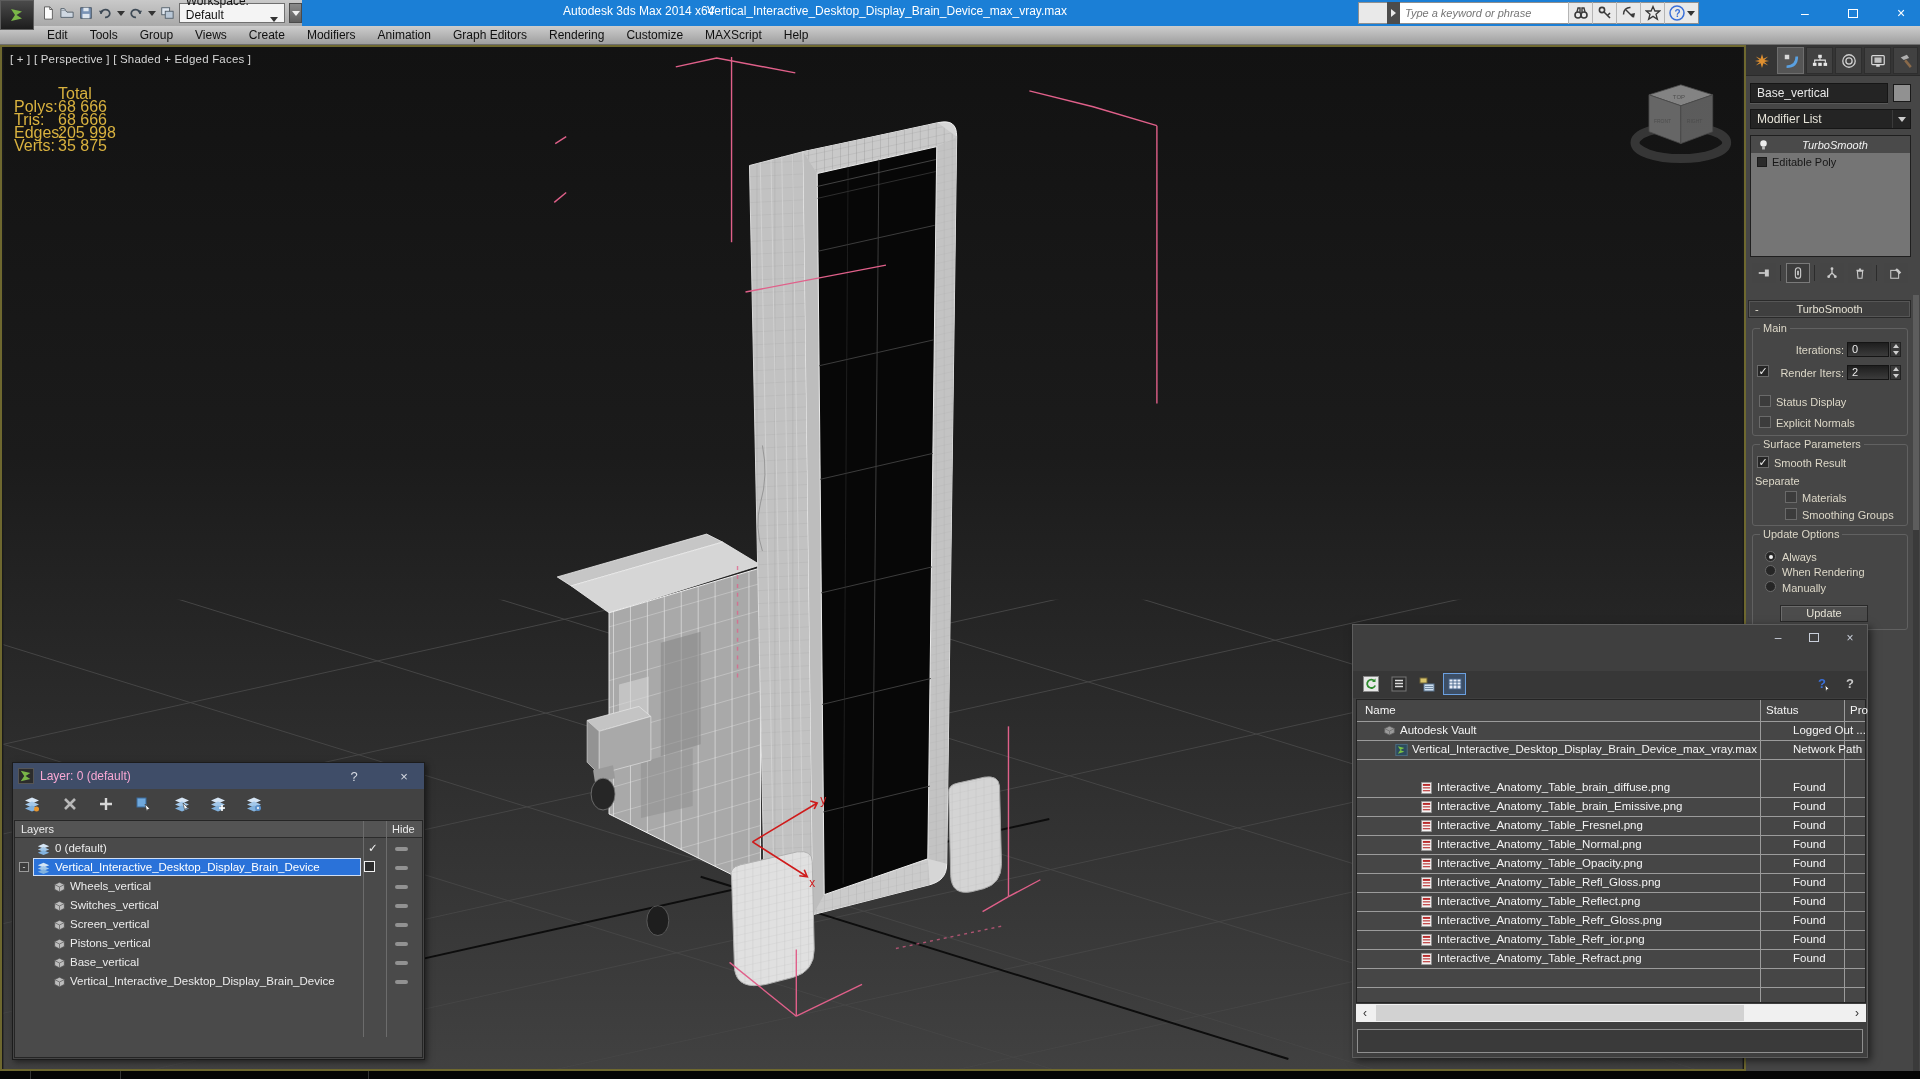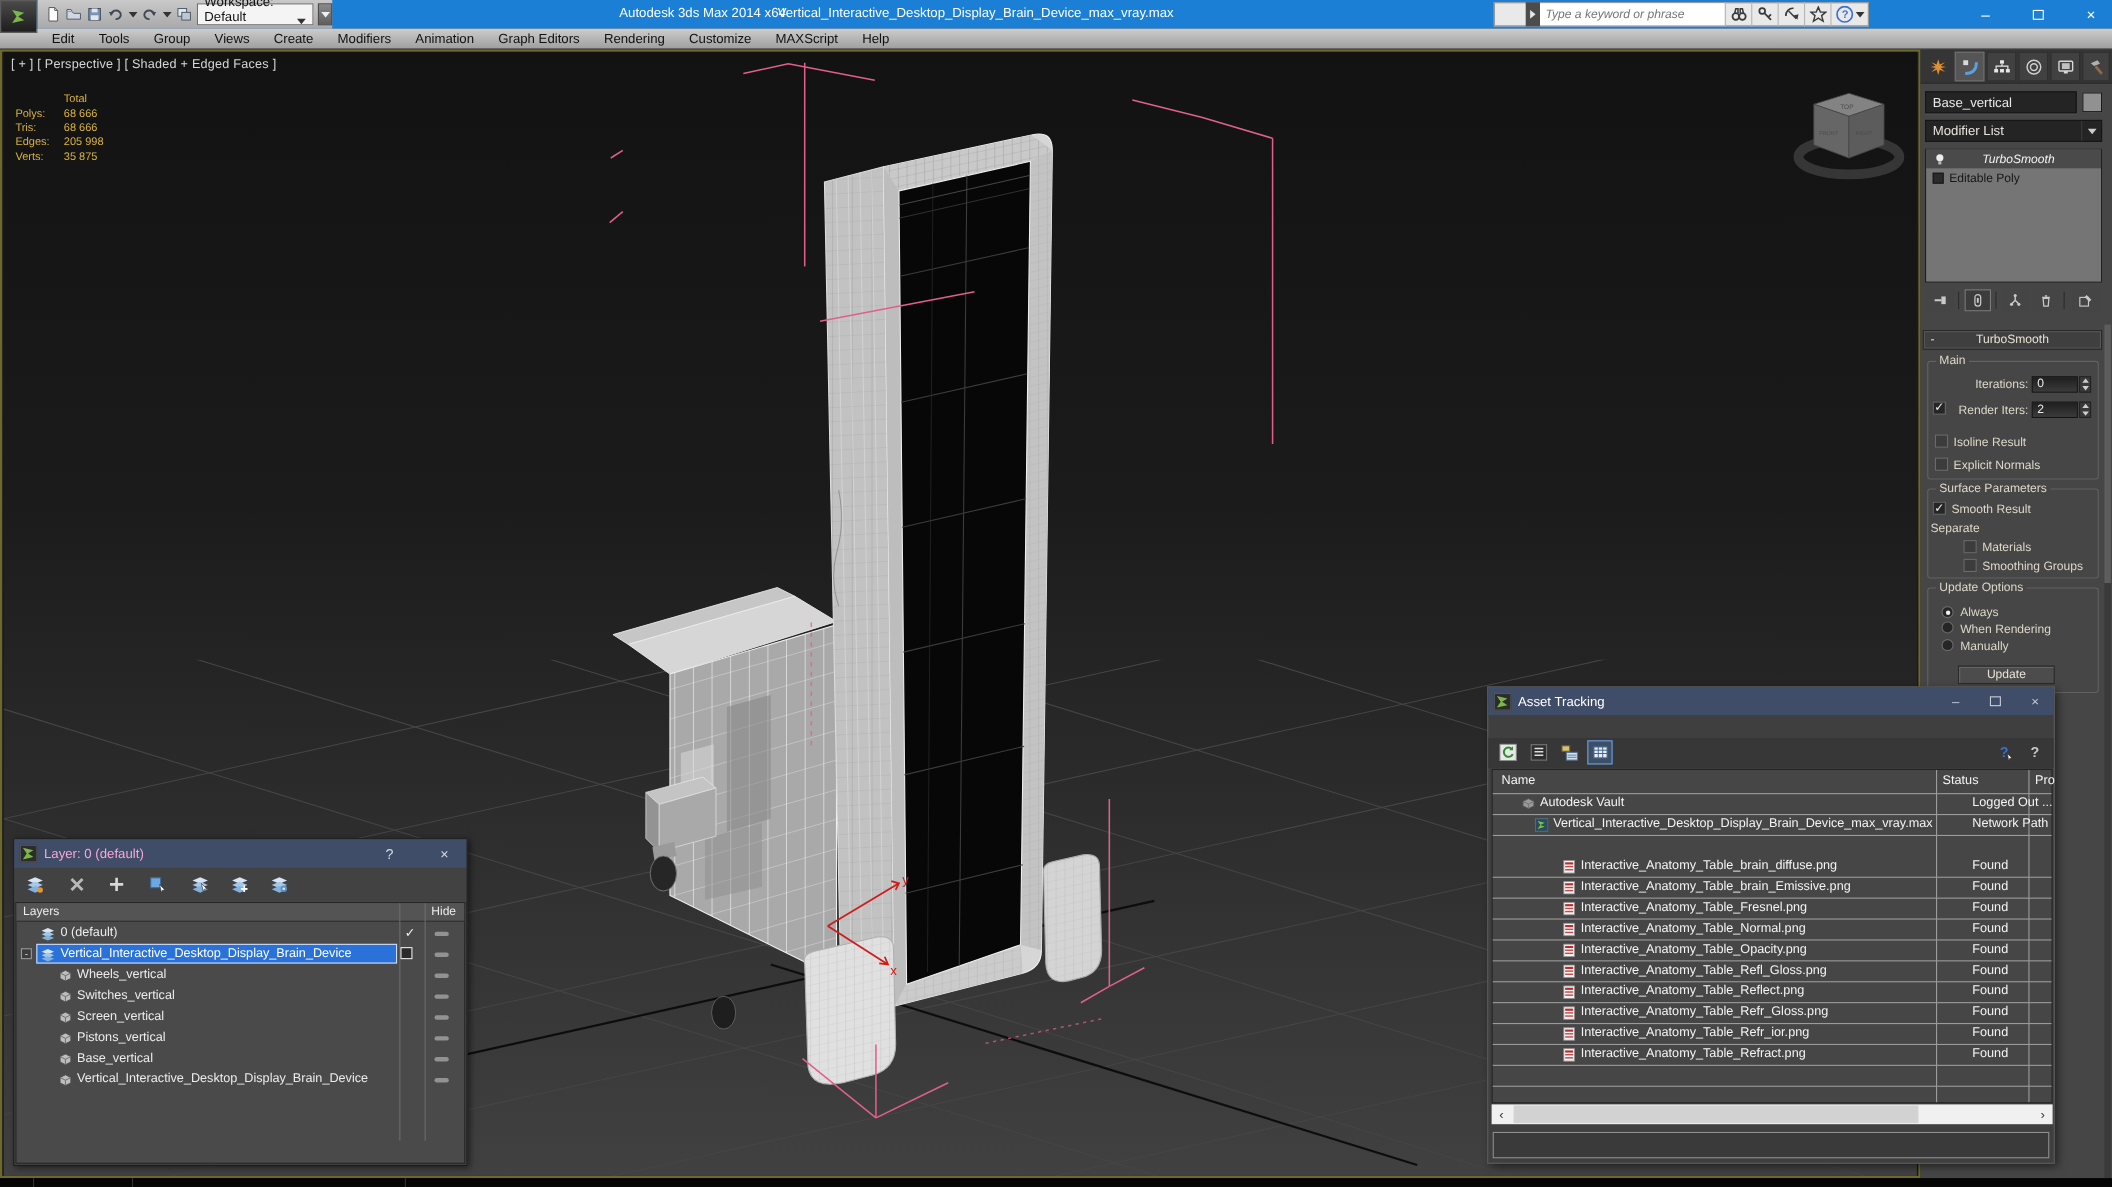--- a/index.html
+++ b/index.html
@@ -24,21 +24,21 @@
   .wc-maxbox{width:10px;height:9px;border:1px solid #fff;}
 
   
   .menubar{position:absolute;left:0;top:26px;width:1920px;height:19px;background:linear-gradient(#cdcdcd,#9f9f9f);display:flex;align-items:center;padding-left:36px;border-bottom:1px solid #6e6e6e;}
   .menubar span{font-size:12px;color:#101010;padding:1px 11px;}
 
   
   .viewport{position:absolute;left:0;top:45px;width:1746px;height:1026px;border:2px solid #6e682f;background:#1a1a1a;}
   .viewport svg{position:absolute;left:0;top:0;}
   .vp-label{position:absolute;left:8px;top:6px;font-size:11.5px;color:#d6d6d6;letter-spacing:.2px;}
-  .vp-stats{position:absolute;left:12px;top:38px;width:170px;font-size:10px;color:#d9b23f;}
+  .vp-stats{position:absolute;left:12px;top:38px;width:170px;font-size:16px;color:#d9b23f;}
   .st-row{position:relative;height:13px;}
   .st-l{position:absolute;left:0;}
   .st-v{position:absolute;left:44px;}
 
   
   .cp{position:absolute;left:1746px;top:45px;width:174px;height:1026px;background:#464646;color:#ddd8c8;font-size:11px;}
   .cp-tabs{position:absolute;left:0;top:0;width:174px;height:31px;background:#353535;border-bottom:1px solid #2a2a2a;}
   .cp-tab{position:absolute;top:2px;width:27px;height:27px;display:flex;align-items:center;justify-content:center;background:#414141;border:1px solid #2e2e2e;}
   .cp-tab.active{background:#555;border-color:#6e6e6e;}
   .cp-name{position:absolute;left:4px;top:38px;width:138px;height:20px;background:#242424;border:1px solid #161616;box-shadow:0 1px 0 #5a5a5a;color:#e8e8e8;font-size:12px;display:flex;align-items:center;padding-left:6px;}
@@ -626,21 +626,21 @@
         <i class="dn"></i>
       </span>
     <span class="cb" style="left:11px;top:320px">✓</span>
     <span class="lab r" style="left:26px;top:322px;width:72px">Render Iters:</span>
     <span class="spinf" style="left:101px;top:320px">2</span>
     <span class="spar" style="left:144px;top:320px">
         <i class="up"></i>
         <i class="dn"></i>
       </span>
     <span class="cb off" style="left:13px;top:350px"></span>
-    <span class="lab" style="left:30px;top:351px">Isoline Result</span>
+    <span class="lab" style="left:30px;top:351px">Status Display</span>
     <span class="cb off" style="left:13px;top:371px"></span>
     <span class="lab" style="left:30px;top:372px">Explicit Normals</span>
 
     <div class="grp" style="top:399px;height:82px">
       <span class="glabel">Surface Parameters</span>
     </div>
     <span class="cb" style="left:11px;top:411px">✓</span>
     <span class="lab" style="left:28px;top:412px">Smooth Result</span>
     <span class="lab" style="left:9px;top:430px">Separate</span>
     <span class="cb off" style="left:39px;top:446px"></span>
@@ -786,26 +786,20 @@
             <use href="#sy-cube"></use>
           </svg>
         <span class="lp-label" style="left:55px">Vertical_Interactive_Desktop_Display_Brain_Device</span>
         <span class="lp-dash"></span>
       </div>
 
     </div>
   </div>
 
   <div class="at">
-    <div class="at-title">
-      <svg class="i16" style="background:#2c2c2c;border:1px solid #555" viewBox="0 0 16 16">
-          <use href="#sy-logo"></use>
-        </svg>
-      <span>Asset Tracking</span>
-    </div>
     <span class="at-wc" style="left:408px">–</span>
     <span class="at-wc" style="left:444px">
         <span class="wc-maxbox" style="border-color:#c9cfda"></span>
       </span>
     <span class="at-wc" style="left:480px">×</span>
 
 
     <div class="at-tools">
       <span class="at-tbtn" style="left:6px">
           <svg class="i16" viewBox="0 0 16 16">

